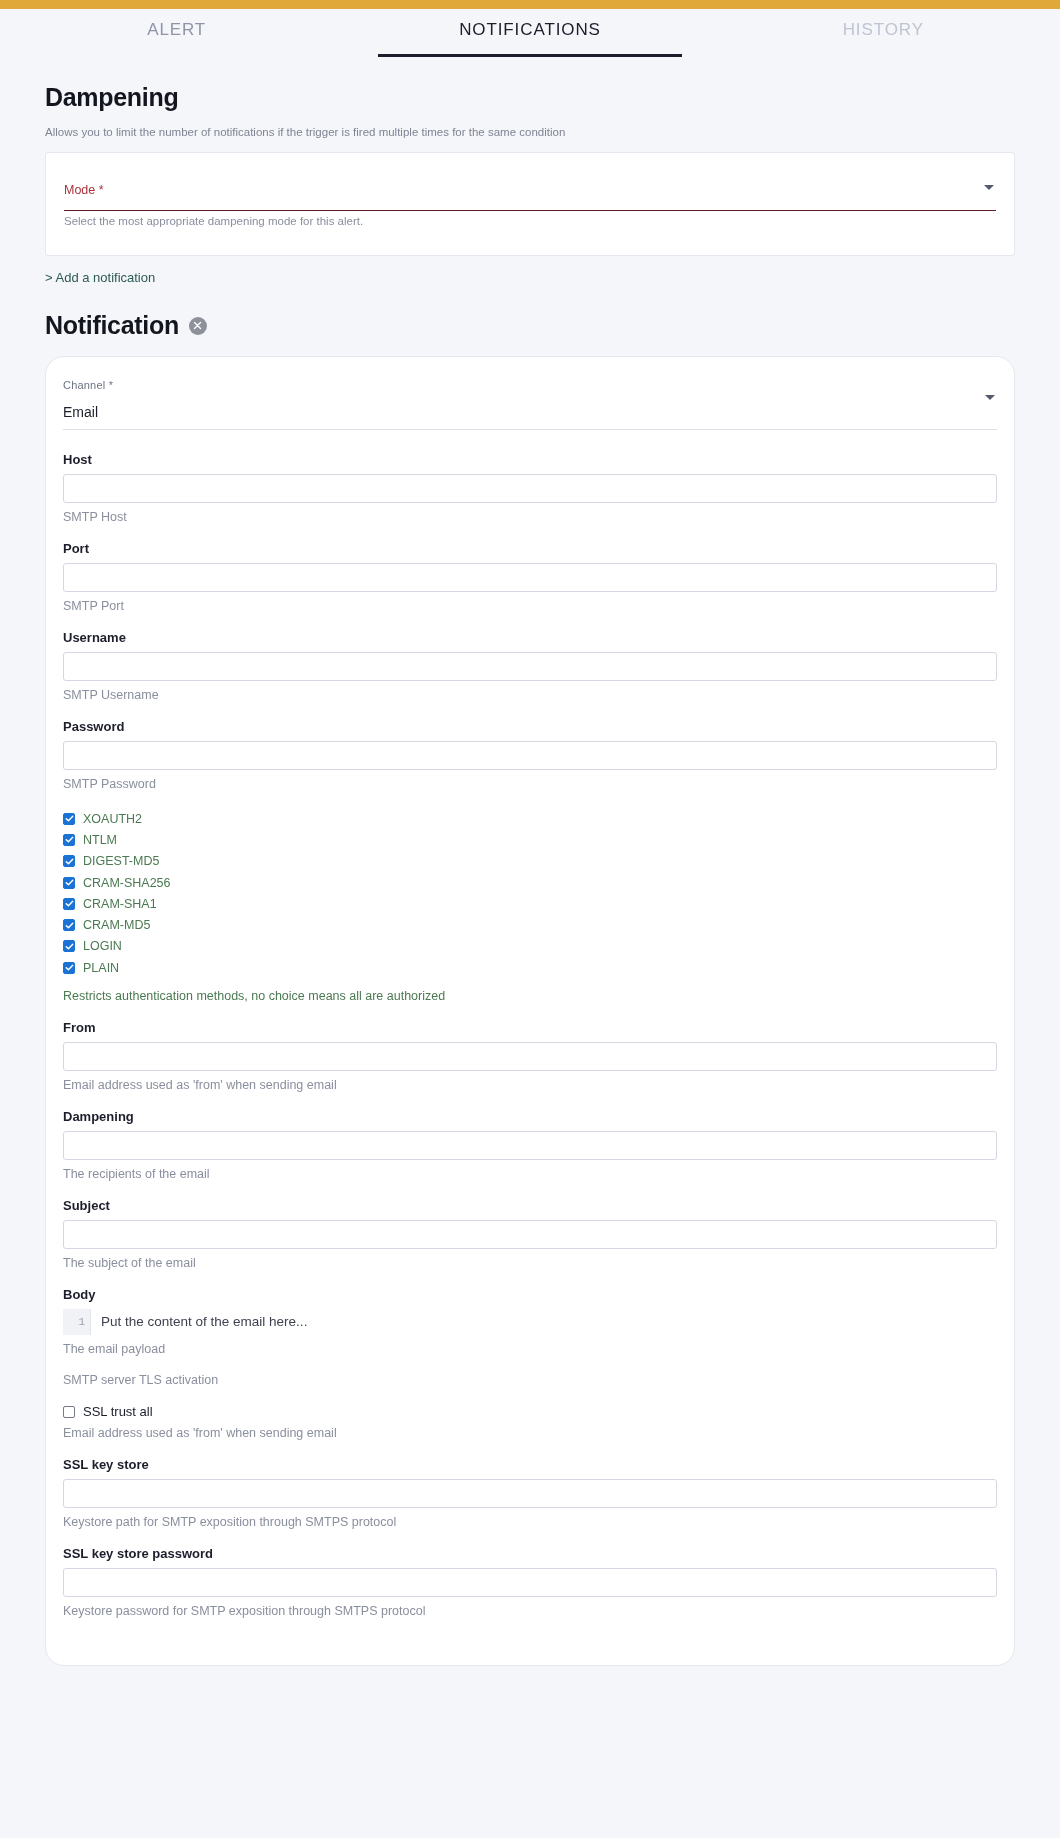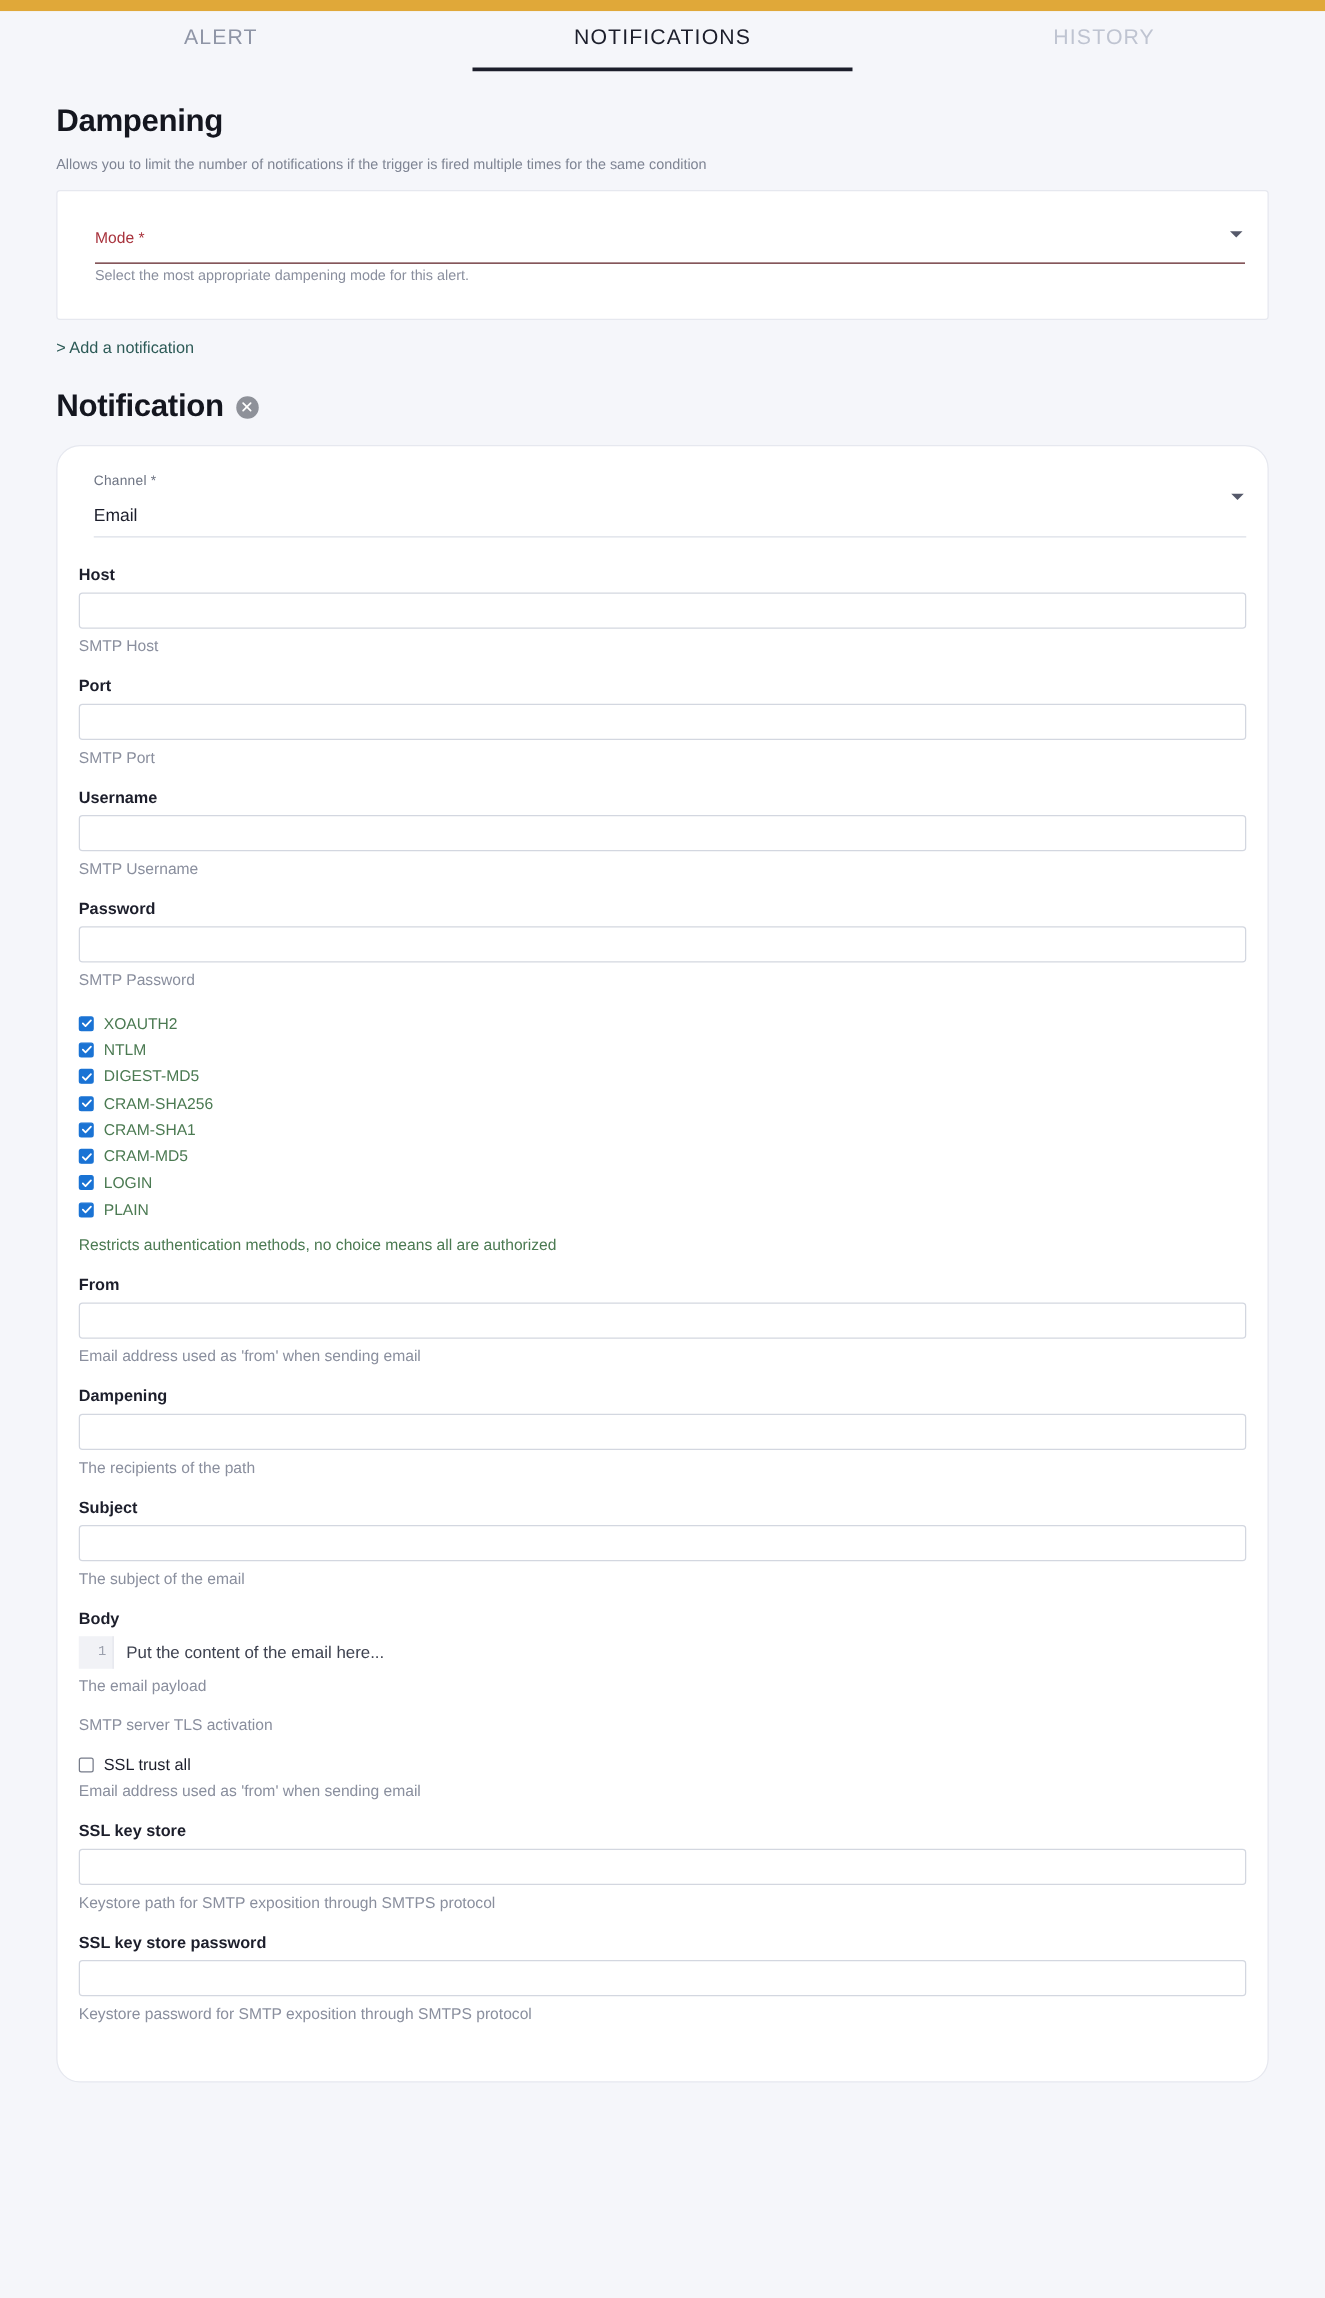--- a/index.html
+++ b/index.html
@@ -78,21 +78,21 @@
 
   .card {
     background: #ffffff;
     border: 1px solid #e6e8ef;
     border-radius: 3px;
   }
 
   
   .dampening-card { padding: 30px 18px 28px 18px; }
 
-  .select-row { position: relative; margin-left: 12px; }
+  .select-row { position: relative; }
   .select-label {
     font-size: 12.5px;
     margin-bottom: 13px;
     display: block;
   }
   .select-label.error { color: #a8323c; }
   .select-label.muted { color: #6e7483; font-size: 11px; letter-spacing: .2px; }
 
   .select-underline {
     height: 1px;
@@ -428,21 +428,21 @@
 
     <div class="field">
       <label class="field-label">From</label>
       <input class="text-input" type="text" value="" style="">
       <div class="help">Email address used as 'from' when sending email</div>
     </div>
 
     <div class="field">
       <label class="field-label">Dampening</label>
       <input class="text-input" type="text" value="" style="">
-      <div class="help">The recipients of the path</div>
+      <div class="help">The recipients of the email</div>
     </div>
 
     <div class="field">
       <label class="field-label">Subject</label>
       <input class="text-input" type="text" value="" style="">
       <div class="help">The subject of the email</div>
     </div>
 
     <div class="field">
       <label class="field-label">Body</label>

